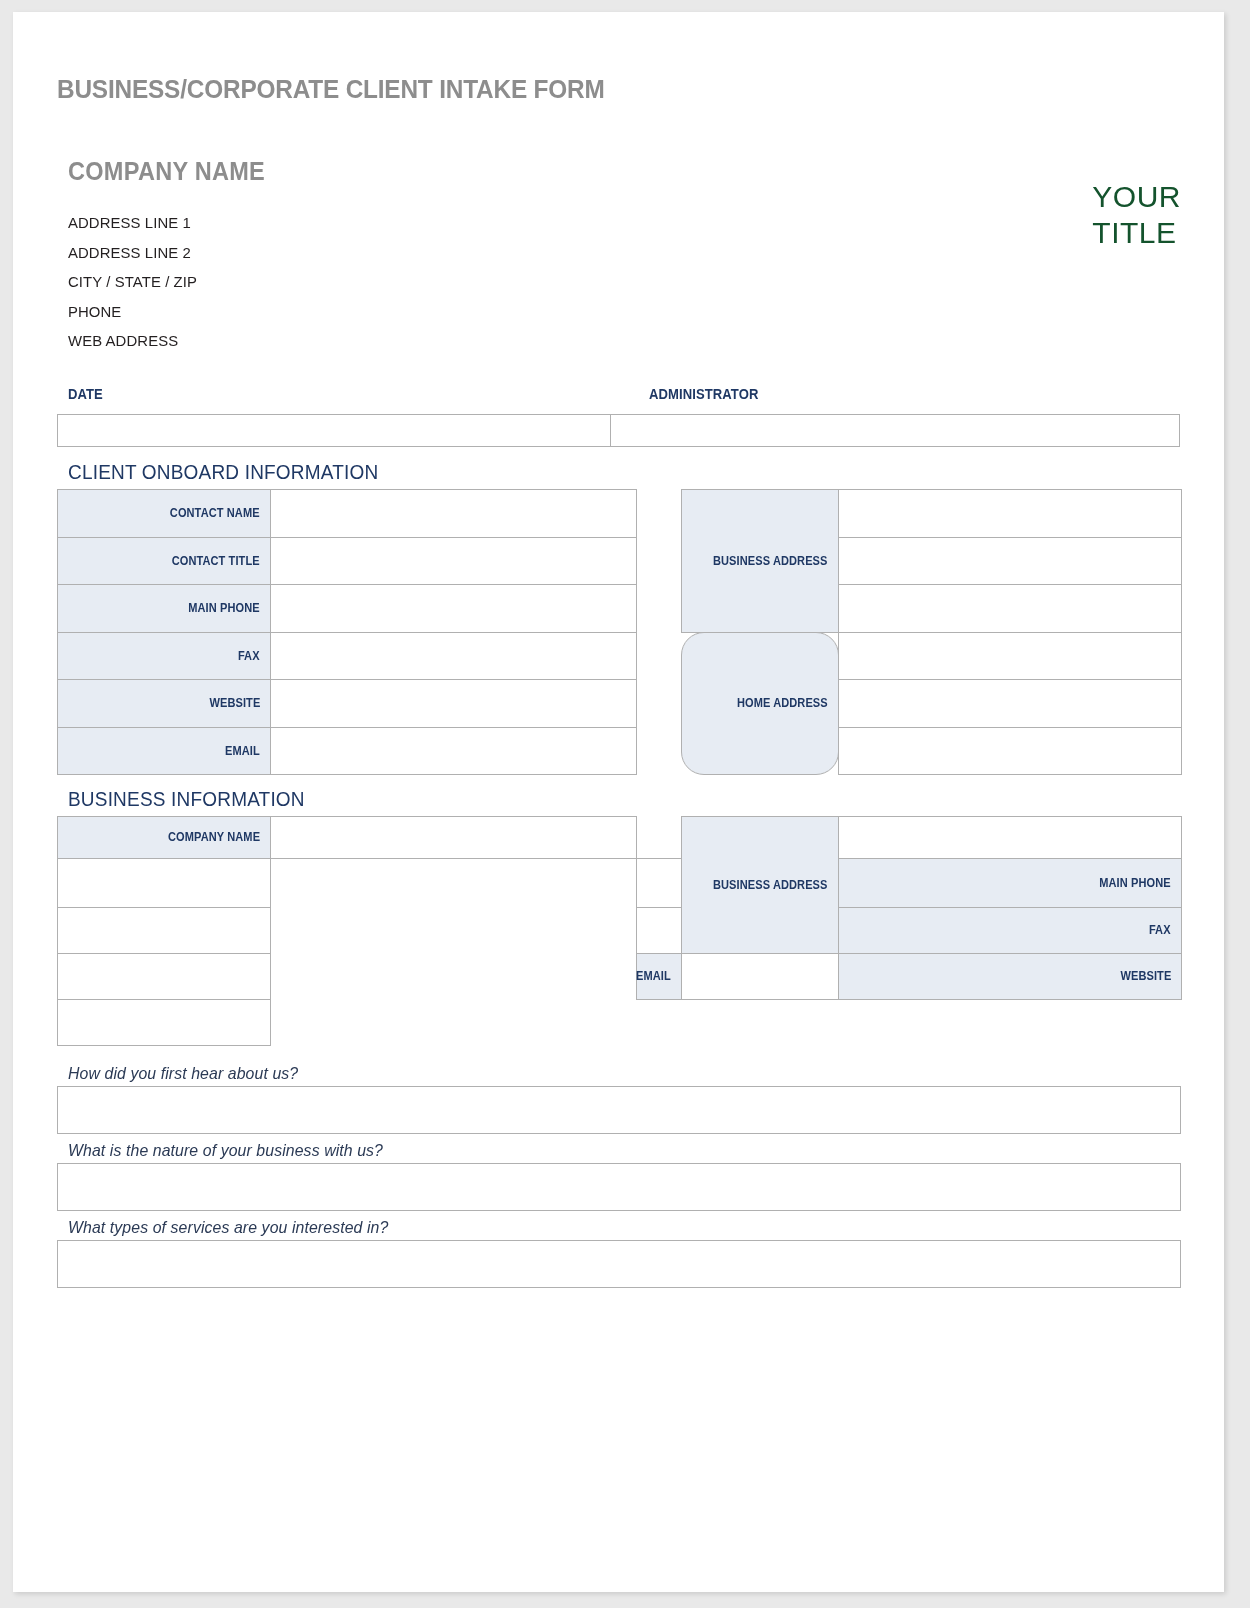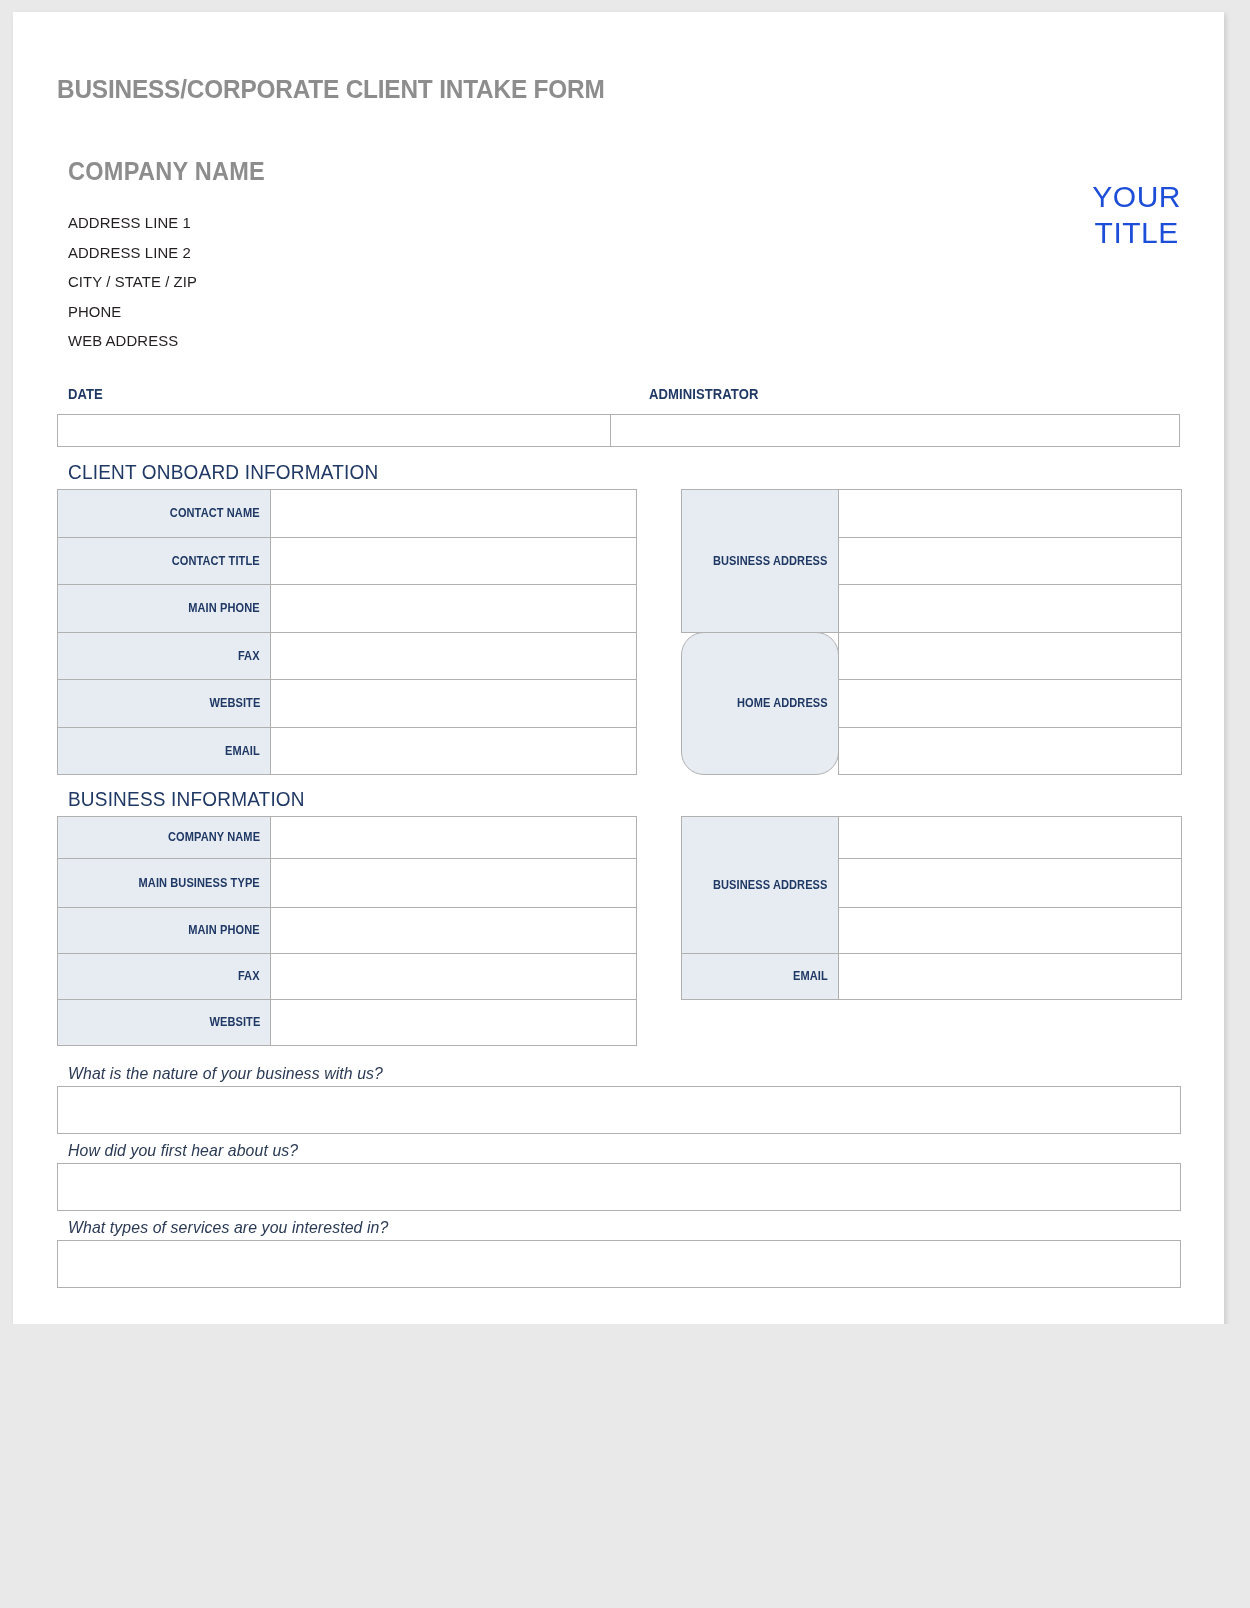--- a/index.html
+++ b/index.html
@@ -4,21 +4,21 @@
 <style>
   * { box-sizing: border-box; }
   html, body {
     margin: 0; padding: 0;
     background: #e9e9e9;
     font-family: "Liberation Sans", sans-serif;
   }
   #canvas {
     position: relative;
     width: 1250px;
-    height: 1324px;
+    height: 1608px;
     background: #e9e9e9;
     overflow: hidden;
   }
   #page {
     position: absolute;
     left: 13px; top: 12px;
     width: 1211px; height: 1580px;
     background: #ffffff;
     box-shadow: 2px 2px 5px rgba(0,0,0,0.13);
   }
@@ -60,24 +60,24 @@
     line-height: 29.5px;
     letter-spacing: 0.1px;
     margin-left: 11px;
     transform: scaleX(0.96);
     transform-origin: left center;
     white-space: nowrap;
   }
   .your-logo {
     position: absolute;
     right: 0; top: 22px;
-    text-align: center;
+    text-align: left;
     font-size: 30px;
     line-height: 36px;
-    color: #1d4ed8;
+    color: #14532d;
     letter-spacing: 0.5px;
   }
 
   
   .da-labels { position: relative; height: 22px; margin-top: -1px; }
   .da-lbl {
     position: absolute;
     font-size: 14.5px;
     font-weight: bold;
     color: #1f3864;
@@ -254,23 +254,20 @@
         <div class="cell lbl">
             <span>COMPANY NAME</span>
           </div>
         <div class="cell val"></div>
         <div class="cell gap"></div>
         <div class="cell lbl" style="grid-row: span 3;">
             <span>BUSINESS ADDRESS</span>
           </div>
         <div class="cell val"></div>
 
-        <div class="cell lbl">
-            <span>MAIN BUSINESS TYPE</span>
-          </div>
         <div class="cell val"></div>
         <div class="cell gap"></div>
         <div class="cell val"></div>
 
         <div class="cell lbl">
             <span>MAIN PHONE</span>
           </div>
         <div class="cell val"></div>
         <div class="cell gap"></div>
         <div class="cell val"></div>
@@ -289,25 +286,25 @@
             <span>WEBSITE</span>
           </div>
         <div class="cell val"></div>
         <div class="cell gap"></div>
         <div class="cell blank"></div>
         <div class="cell blank"></div>
       </div>
 
       <div class="questions">
         <div class="q-item">
-          <div class="q-label">What is the nature of your business with us?</div>
+          <div class="q-label">How did you first hear about us?</div>
           <div class="q-box"></div>
         </div>
         <div class="q-item">
-          <div class="q-label">How did you first hear about us?</div>
+          <div class="q-label">What is the nature of your business with us?</div>
           <div class="q-box"></div>
         </div>
         <div class="q-item">
           <div class="q-label">What types of services are you interested in?</div>
           <div class="q-box"></div>
         </div>
       </div>
 
     </div>
   </div>

